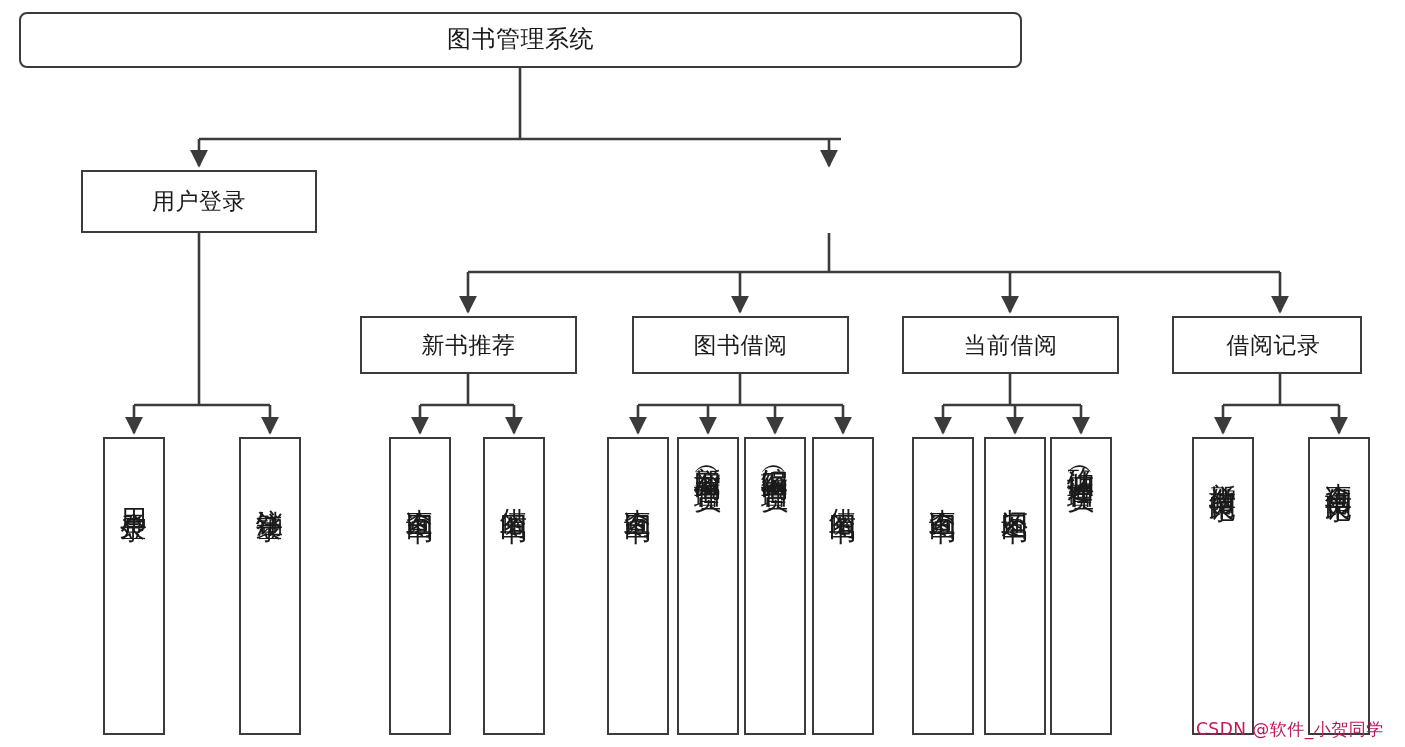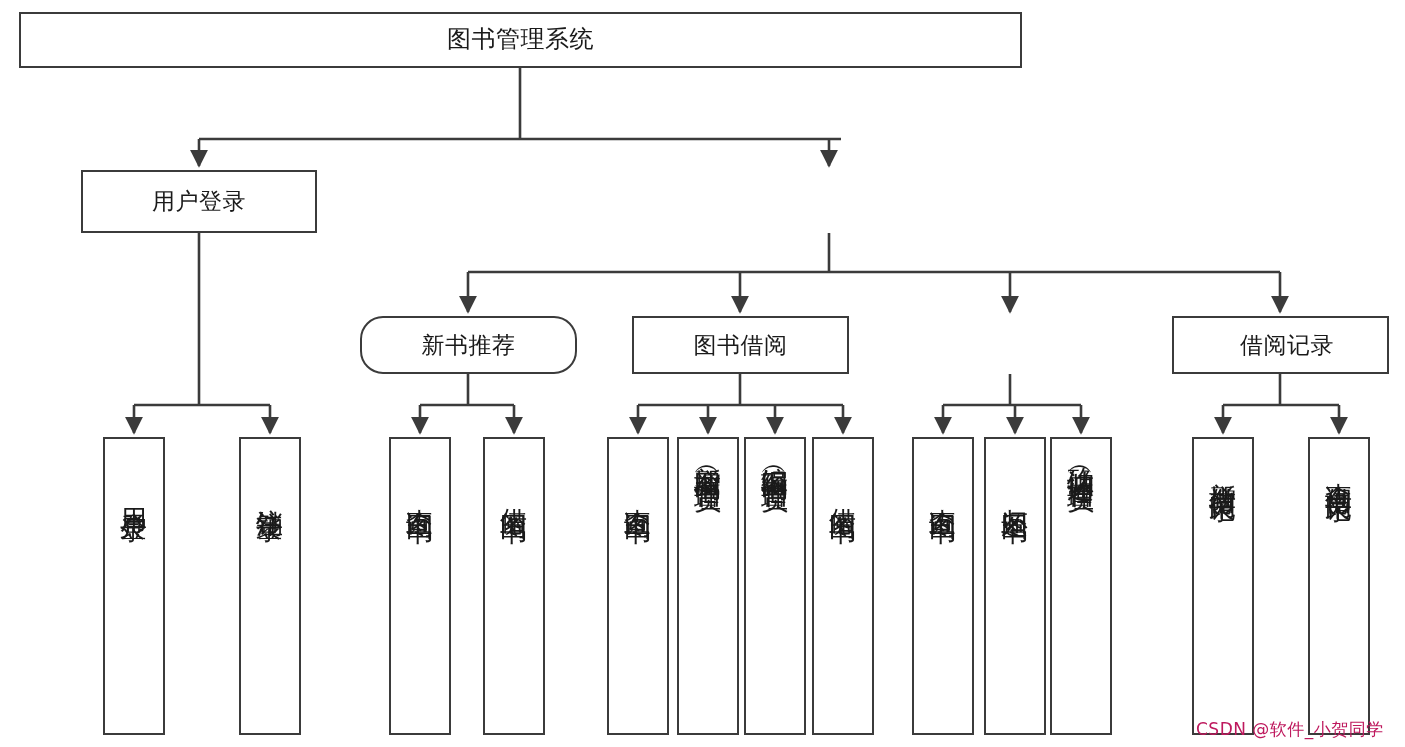--- a/index.html
+++ b/index.html
@@ -122,35 +122,38 @@
       <path d="M 1015 405 L 1015 433" marker-end="url(#arrow)"></path>
       <path d="M 1081 405 L 1081 433" marker-end="url(#arrow)"></path>
 
       <path d="M 1280 374 L 1280 405"></path>
       <path d="M 1223 405 L 1339 405"></path>
       <path d="M 1223 405 L 1223 433" marker-end="url(#arrow)"></path>
       <path d="M 1339 405 L 1339 433" marker-end="url(#arrow)"></path>
     </g>
   </svg>
 
-  <div class="node h root" style="left:19px; top:12px; width:1003px; height:56px;">
+  <div class="node h root" style="left:19px; top:12px; width:1003px; height:56px;border-radius:8px;">
     <span class="label">图书管理系统</span>
   </div>
 
   <div class="node h" style="left:81px; top:170px; width:236px; height:63px;">
     <span class="label">用户登录</span>
   </div>
 
-  <div class="node h" style="left:360px; top:316px; width:217px; height:58px;border-radius:23px;">
+  <div class="node h" style="left:360px; top:316px; width:217px; height:58px;">
     <span class="label">新书推荐</span>
   </div>
   <div class="node h" style="left:632px; top:316px; width:217px; height:58px;">
     <span class="label">图书借阅</span>
   </div>
-  <div class="node h" style="left:1172px; top:316px; width:217px; height:58px;padding-left:13px;">
+  <div class="node h" style="left:902px; top:316px; width:217px; height:58px;">
+    <span class="label">当前借阅</span>
+  </div>
+  <div class="node h" style="left:1172px; top:316px; width:190px; height:58px;padding-left:13px;">
     <span class="label">借阅记录</span>
   </div>
 
   <div class="node v" style="left:103px; top:437px; width:62px; height:298px; padding-top:48px;">
     <span class="label">用户登录</span>
   </div>
   <div class="node v" style="left:239px; top:437px; width:62px; height:298px; padding-top:48px;">
     <span class="label">注销登录</span>
   </div>
 

